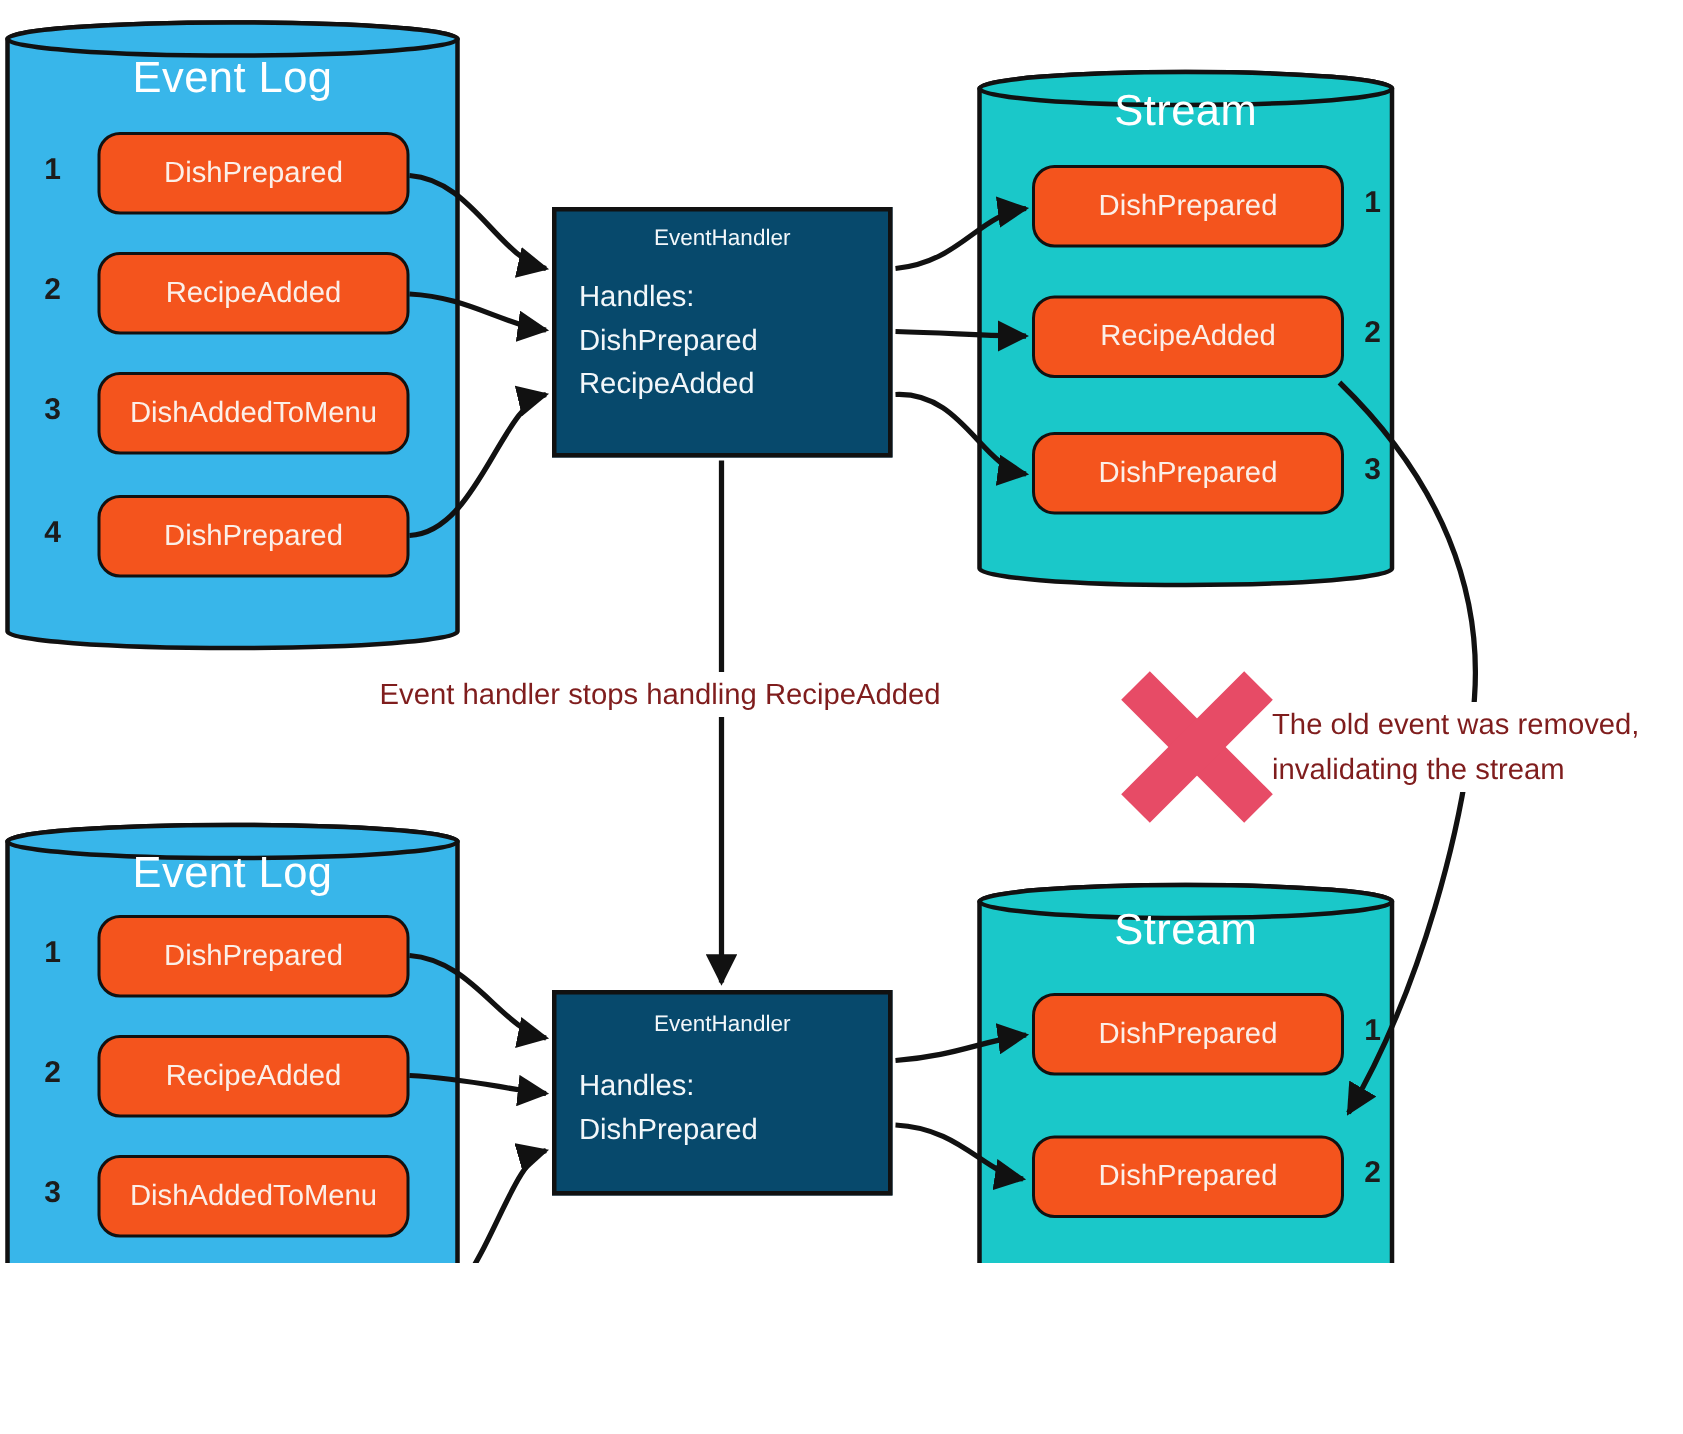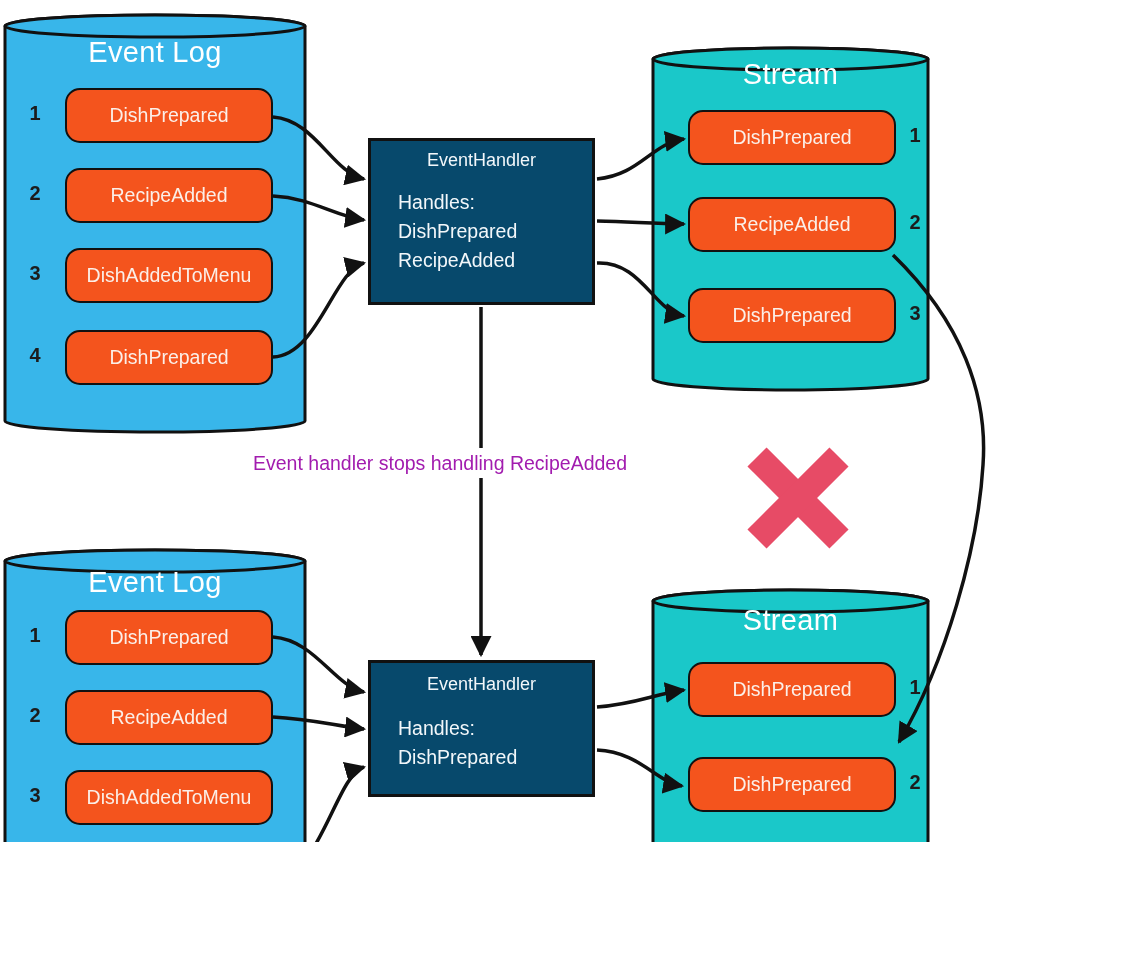--- a/index.html
+++ b/index.html
@@ -9,26 +9,26 @@
   .cyl-title{position:absolute;text-align:center;color:#ffffff;font-size:29px;
              font-weight:400;letter-spacing:.3px;}
   .event-box{position:absolute;width:208px;height:55px;box-sizing:border-box;
              background:#F4541D;border:2.5px solid #111111;border-radius:15px;
              display:flex;align-items:center;justify-content:center;
              color:#FBEFE8;font-size:19.5px;white-space:nowrap;}
   .num{position:absolute;width:26px;text-align:center;font-size:20px;
        font-weight:700;color:#1c1c1c;}
   .handler{position:absolute;box-sizing:border-box;background:#07496C;
            border:3px solid #111111;color:#F2F7FA;}
-  .handler-title{text-align:center;font-size:18px;padding-top:9px;}
-  .handler-body{font-size:19.5px;line-height:29px;padding-left:27px;margin-top:17px;}
+  .handler-title{text-align:center;font-size:15px;padding-top:9px;}
+  .handler-body{font-size:19.5px;line-height:29px;padding-left:15px;margin-top:17px;}
   .handler.bottom .handler-title{padding-top:11px;}
   .handler.bottom .handler-body{margin-top:19px;}
   .note{position:absolute;background:#ffffff;font-size:19.5px;line-height:30px;
-        color:#a21caf;white-space:nowrap;}
+        color:#7f1d1d;white-space:nowrap;}
 </style>
 </head>
 <body>
 
 <div class="canvas">
 
   <svg class="layer" width="1122" height="956" viewBox="0 0 1122 956">
     <defs>
       <marker id="ah" viewBox="0 0 10 10" refX="9" refY="5" markerWidth="6" markerHeight="6" orient="auto">
         <path d="M0,0 L10,5 L0,10 Z" fill="#111111"></path>
@@ -113,20 +113,24 @@
   </div>
   <div class="num" style="left:902px;top:211px;">2</div>
   <div class="event-box" style="left:688px;top:288px;">
     <span>DishPrepared</span>
   </div>
   <div class="num" style="left:902px;top:302px;">3</div>
 
   <div class="note" style="left:253px;top:448px;">
     <div>Event handler stops handling RecipeAdded</div>
   </div>
+  <div class="note" style="left:848px;top:468px;">
+    <div>The old event was removed,</div>
+    <div>invalidating the stream</div>
+  </div>
 
   <div class="cyl-title" style="left:5px;top:566px;width:300px;">Event Log</div>
 
   <div class="num" style="left:22px;top:624px;">1</div>
   <div class="event-box" style="left:65px;top:610px;">
     <span>DishPrepared</span>
   </div>
   <div class="num" style="left:22px;top:704px;">2</div>
   <div class="event-box" style="left:65px;top:690px;">
     <span>RecipeAdded</span>

